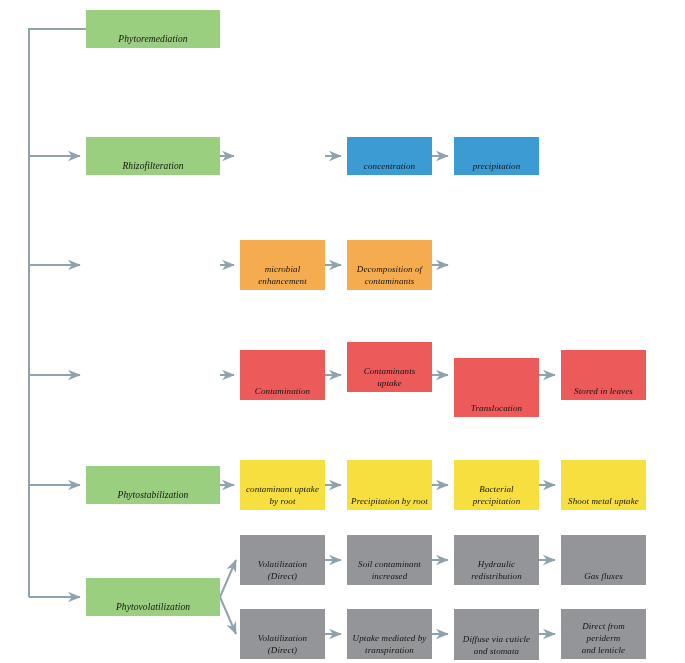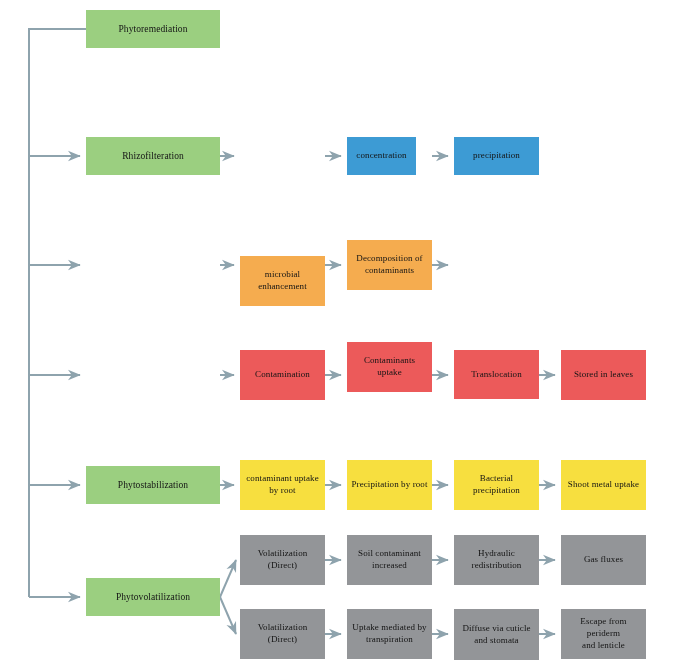--- a/index.html
+++ b/index.html
@@ -26,29 +26,30 @@
     width: 685px;
     height: 663px;
     z-index: 1;
   }
   
   .node {
     position: absolute;
     z-index: 2;
     box-sizing: border-box;
     display: flex;
-    align-items: center;
+    align-items: flex-end;
     justify-content: center;
     text-align: center;
     color: #141414;
     font-size: 9px;
     line-height: 1.32;
     letter-spacing: 0.1px;
-    padding: 18px 4px;
+    padding: 2px 4px;
     overflow: hidden;
+    font-style: italic;
   }
   .node .label {
     display: block;
     width: 100%;
     white-space: pre-line;
   }
   .n-root, .n-green {
     background: #9bcf80;
   }
   .n-blue   { background: #3d9bd4; }
@@ -110,43 +111,43 @@
     </g>
   </svg>
 
   <div class="node n-root" style="left:86px; top:10px; width:134px; height:38px;">
     <span class="label">Phytoremediation</span>
   </div>
 
   <div class="node n-green" style="left:86px; top:137px; width:134px; height:38px;">
     <span class="label">Rhizofilteration</span>
   </div>
-  <div class="node n-blue" style="left:347px; top:137px; width:69px; height:38px;">
+  <div class="node n-blue" style="left:347px; top:137px; width:85px; height:38px;">
     <span class="label">concentration</span>
   </div>
   <div class="node n-blue" style="left:454px; top:137px; width:85px; height:38px;">
     <span class="label">precipitation</span>
   </div>
 
-  <div class="node n-orange" style="left:240px; top:240px; width:85px; height:50px;margin-top:16px;">
+  <div class="node n-orange" style="left:240px; top:240px; width:85px; height:50px;">
     <span class="label">microbial
 enhancement</span>
   </div>
   <div class="node n-orange" style="left:347px; top:240px; width:85px; height:50px;">
     <span class="label">Decomposition of
 contaminants</span>
   </div>
 
   <div class="node n-red" style="left:240px; top:350px; width:85px; height:50px;">
     <span class="label">Contamination</span>
   </div>
   <div class="node n-red" style="left:347px; top:342px; width:85px; height:50px;">
     <span class="label">Contaminants uptake</span>
   </div>
-  <div class="node n-red" style="left:454px; top:350px; width:85px; height:49px;">
+  <div class="node n-red" style="left:454px; top:358px; width:85px; height:59px;">
     <span class="label">Translocation</span>
   </div>
   <div class="node n-red" style="left:561px; top:350px; width:85px; height:50px;">
     <span class="label">Stored in leaves</span>
   </div>
 
   <div class="node n-green" style="left:86px; top:466px; width:134px; height:38px;">
     <span class="label">Phytostabilization</span>
   </div>
   <div class="node n-yellow" style="left:240px; top:460px; width:85px; height:50px;">
@@ -190,17 +191,17 @@
   </div>
   <div class="node n-gray" style="left:347px; top:609px; width:85px; height:50px;">
     <span class="label">Uptake mediated by
 transpiration</span>
   </div>
   <div class="node n-gray" style="left:454px; top:609px; width:85px; height:51px;">
     <span class="label">Diffuse via cuticle
 and stomata</span>
   </div>
   <div class="node n-gray" style="left:561px; top:609px; width:85px; height:50px;">
-    <span class="label">Escape from periderm
+    <span class="label">Direct from periderm
 and lenticle</span>
   </div>
 
 </div>
 
 </body></html>

